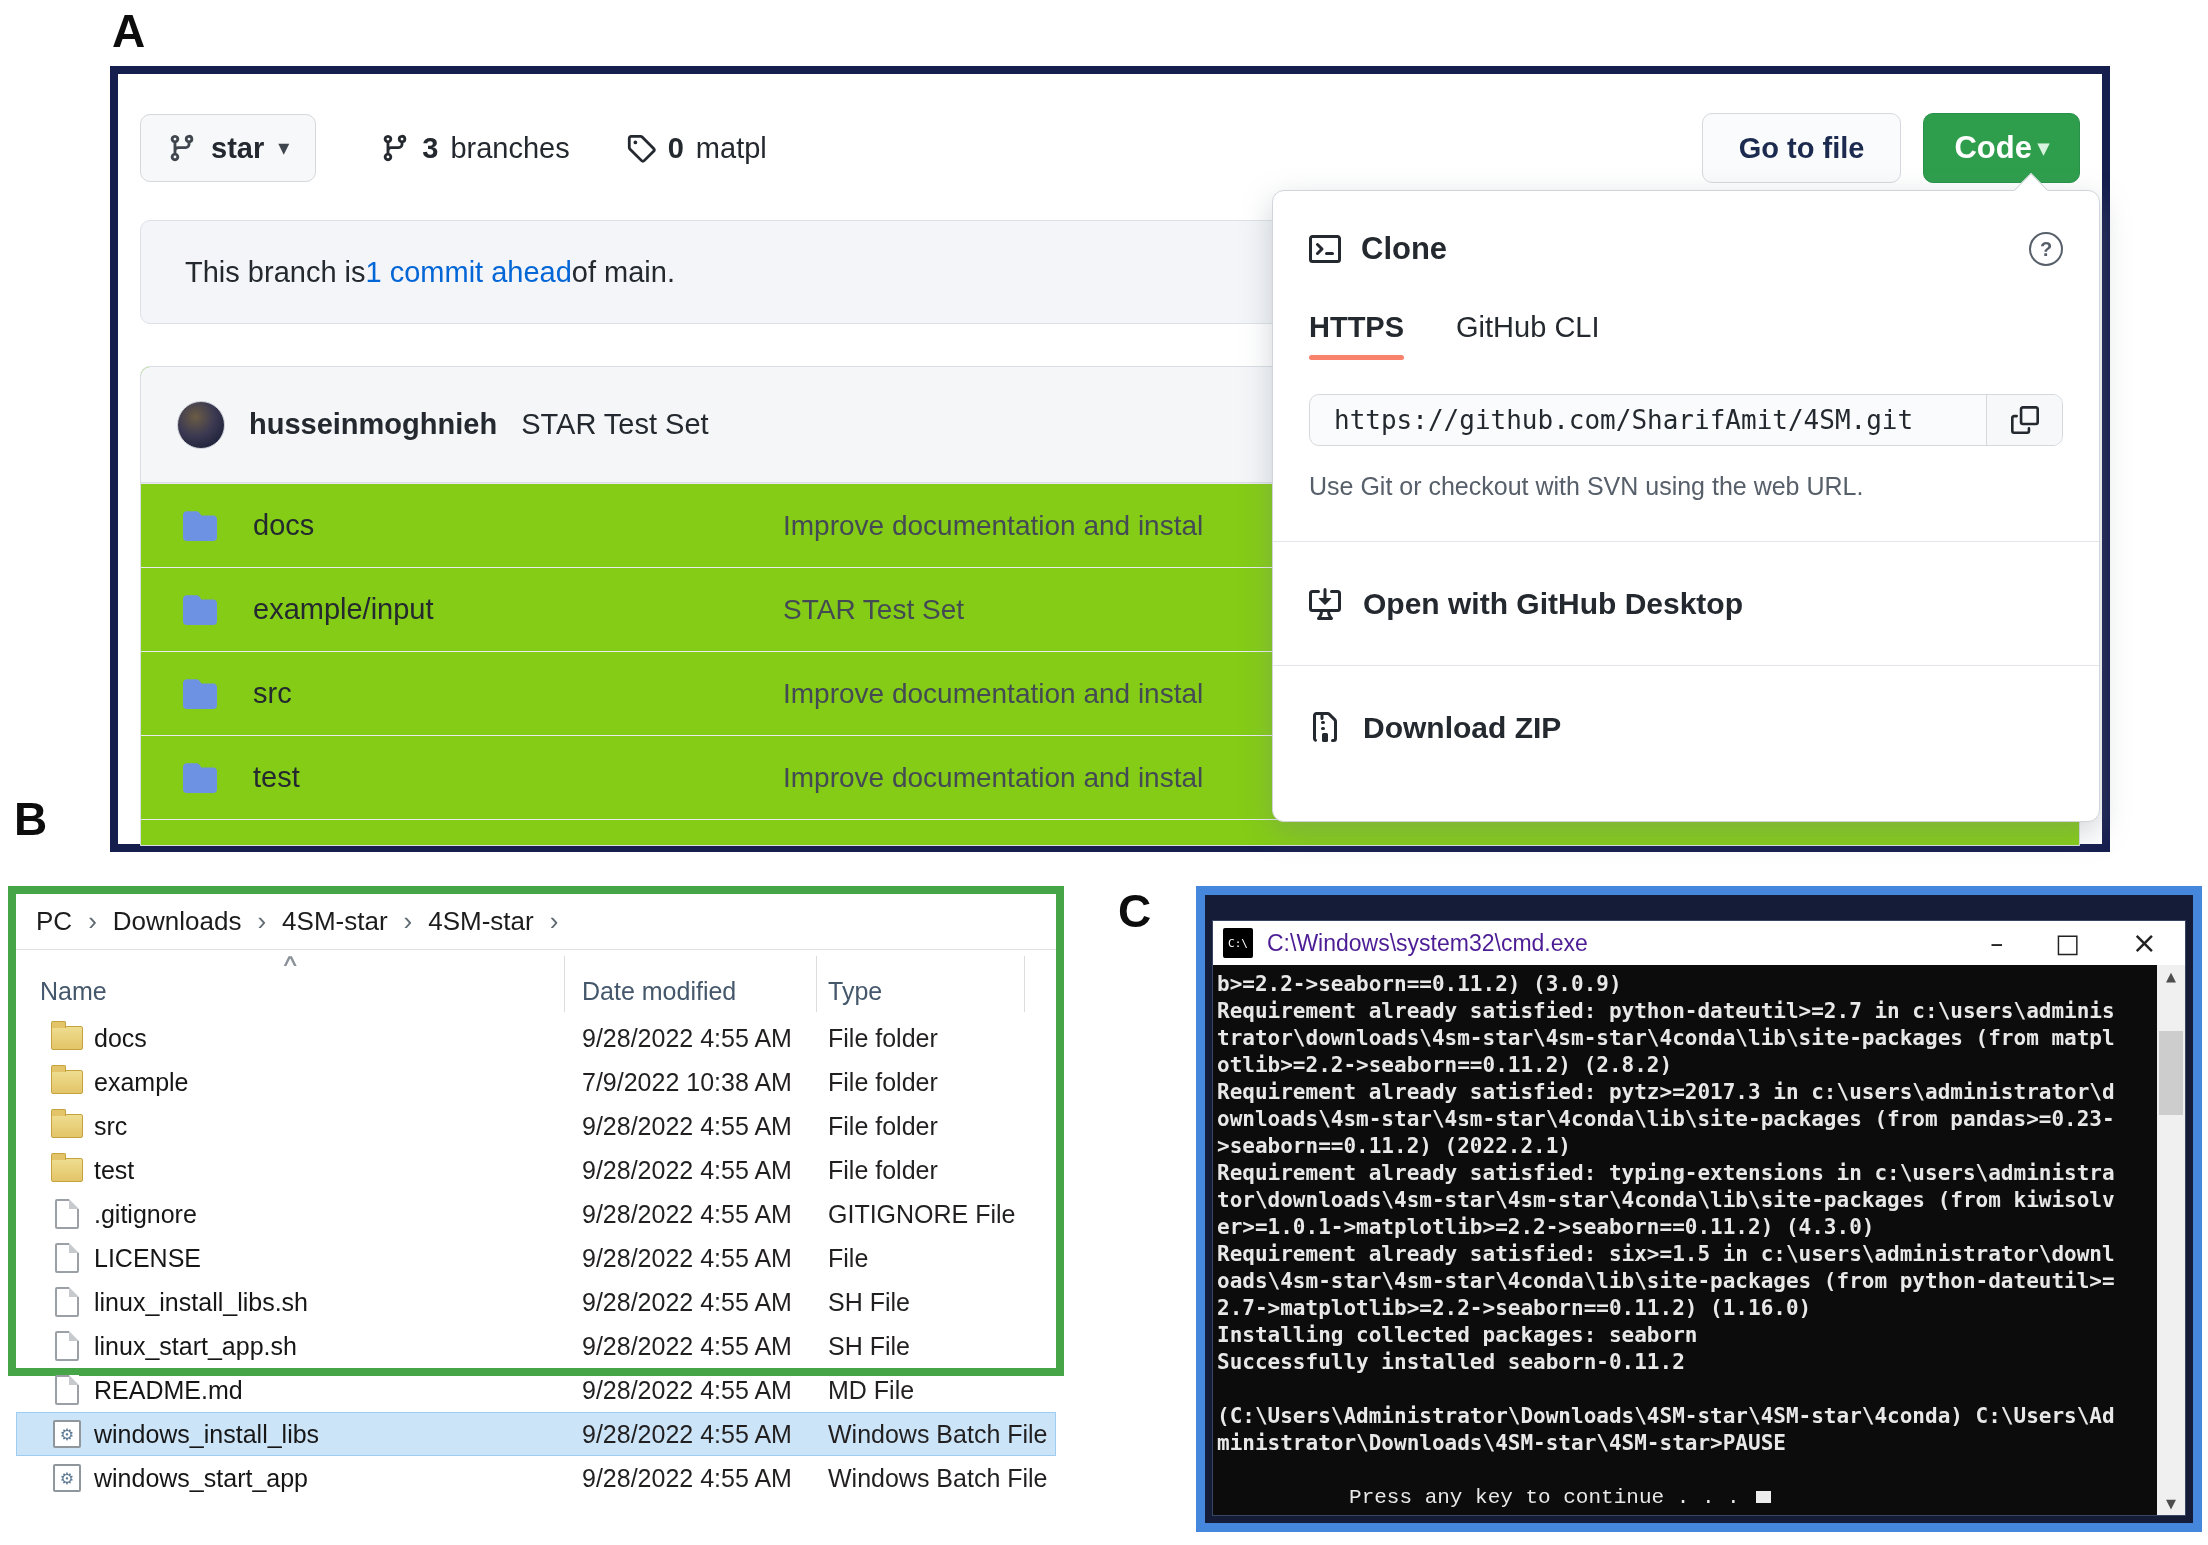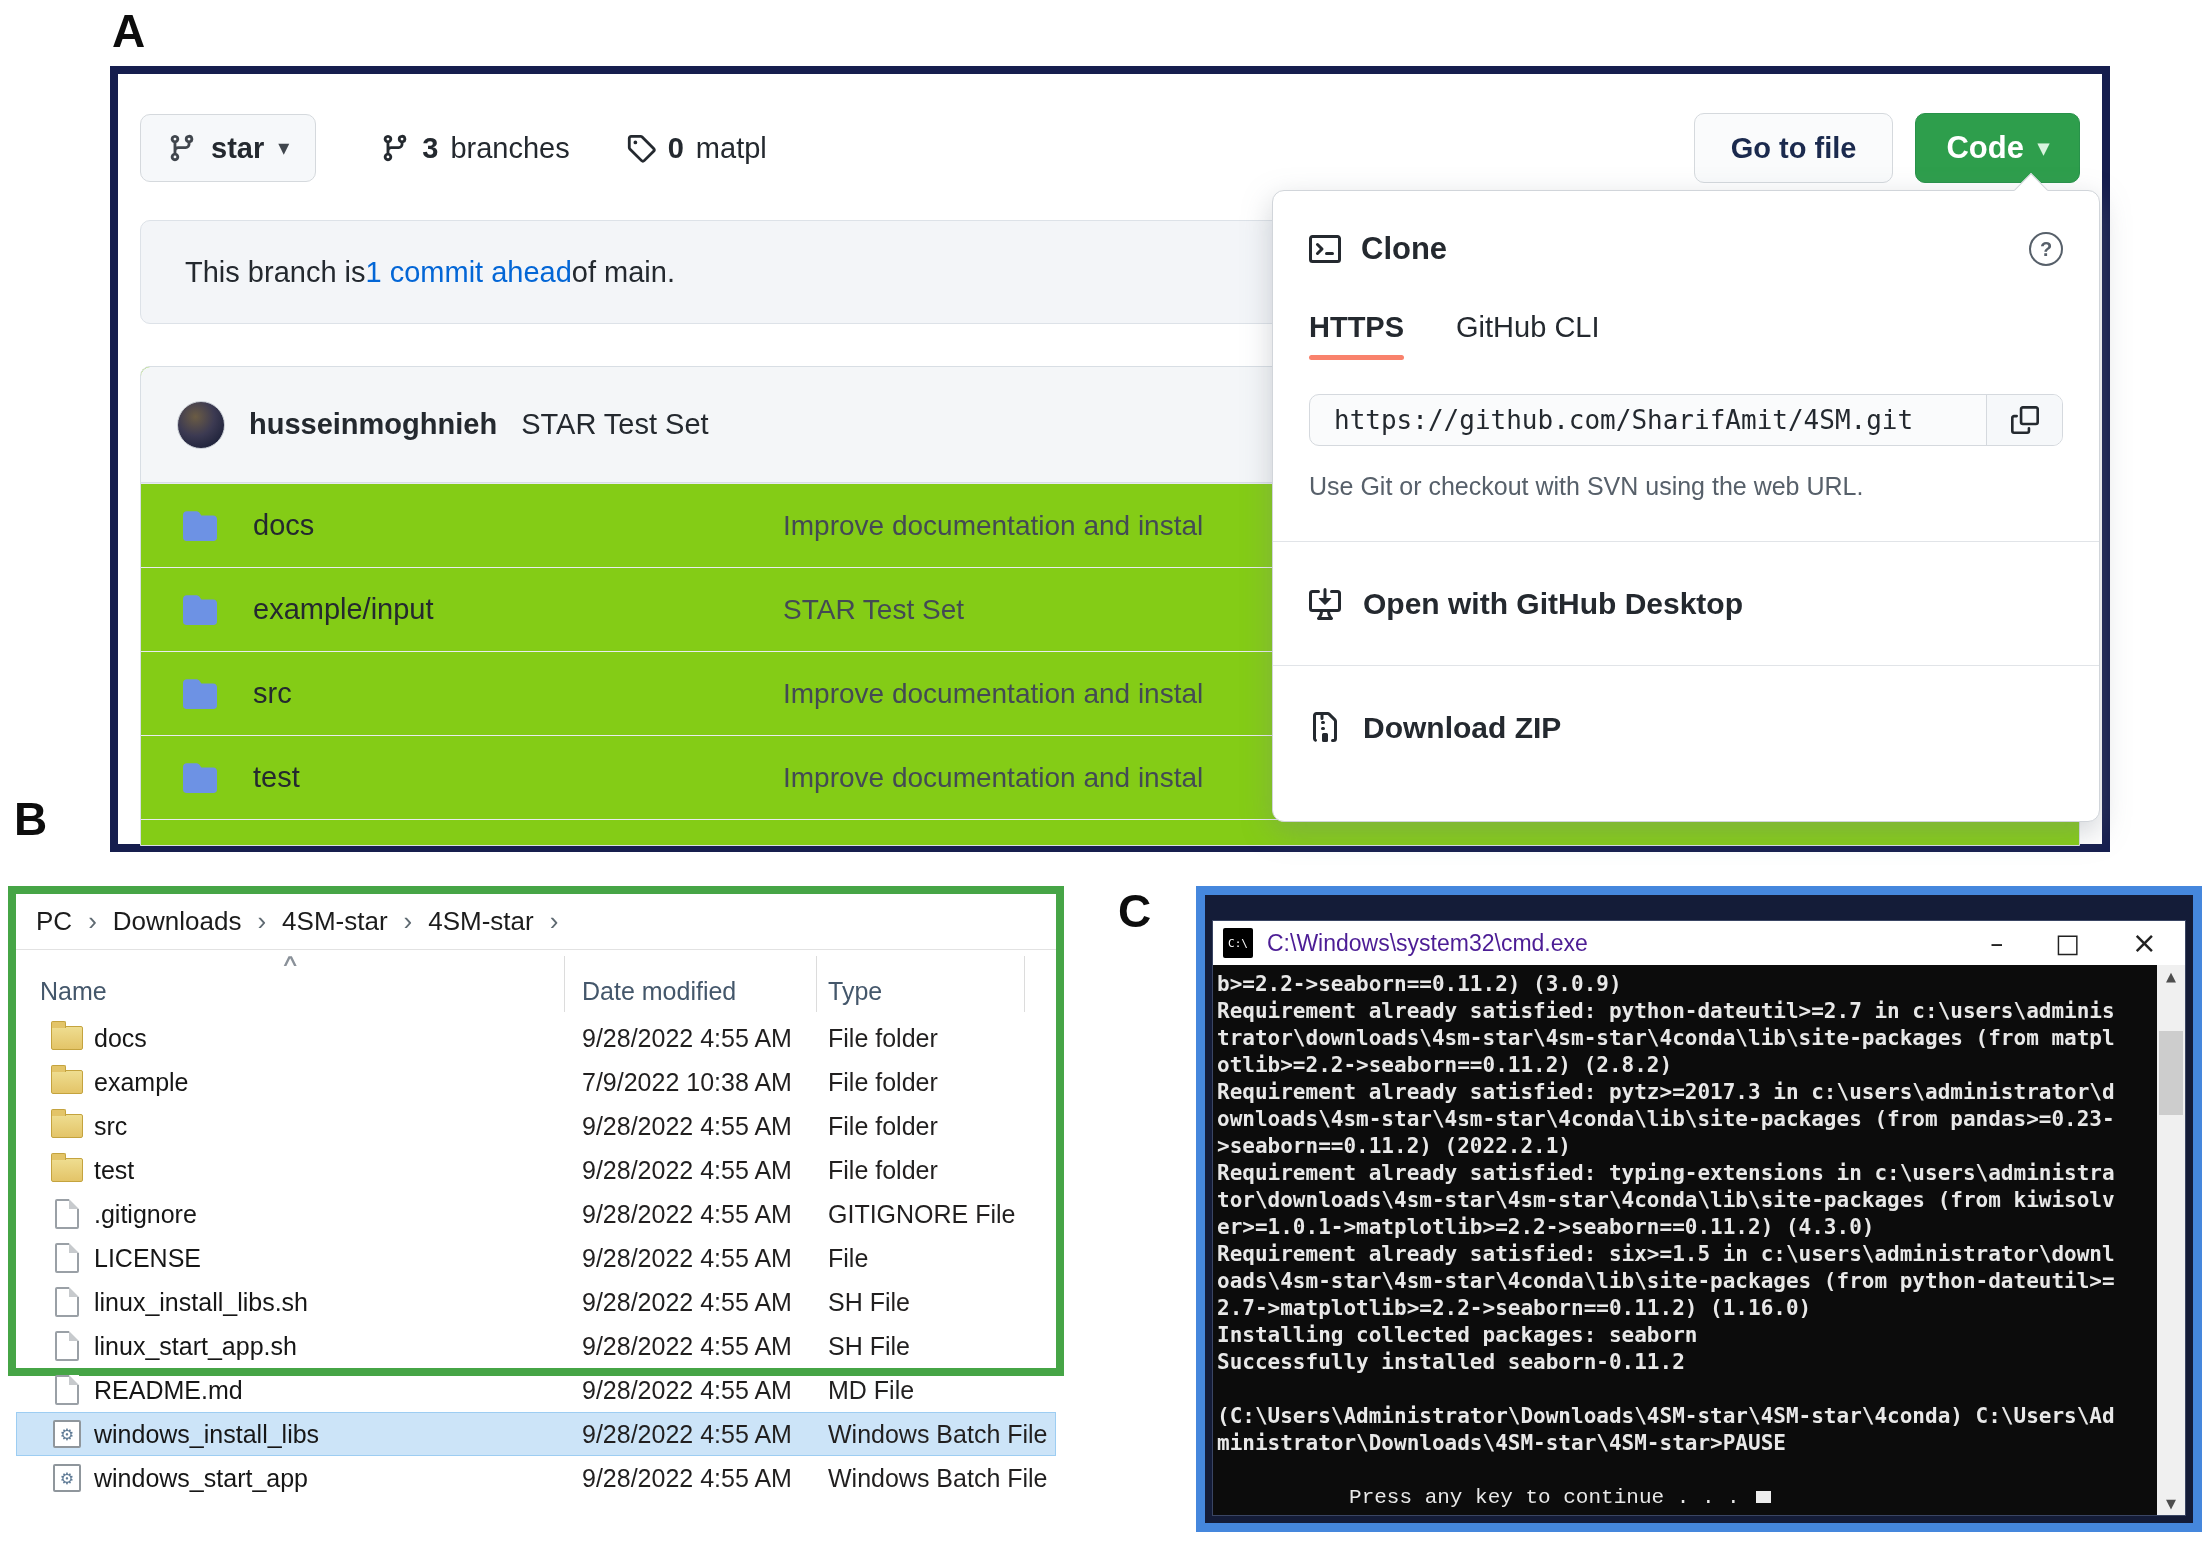--- a/index.html
+++ b/index.html
@@ -17,21 +17,21 @@
   .gh-controls { position:absolute; left:22px; right:22px; top:38px; height:72px; display:flex; align-items:center; }
   .gh-branch-btn { display:flex; align-items:center; gap:14px; height:68px; padding:0 26px;
                    background:#f6f8fa; border:1px solid #d5d9dd; border-radius:10px; cursor:pointer; }
   .gh-branch-btn .lbl { font-size:29px; font-weight:700; color:#24292f; }
   .caret { display:inline-block; font-size:22px; color:#40464d; line-height:1; }
   .gh-meta { display:flex; align-items:center; gap:12px; margin-left:64px; font-size:29px; color:#24292f; }
   .gh-meta .num { font-weight:700; }
   .gh-spacer { flex:1; }
   .gh-goto-btn { height:70px; padding:0 36px; display:flex; align-items:center; background:#fafbfc;
                  border:1px solid #d5d9dd; border-radius:10px; font-size:29px; font-weight:600; color:#1b2a4e; cursor:pointer; }
-  .gh-code-btn { height:70px; margin-left:22px; padding:0 30px; display:flex; align-items:center; gap:14px;
+  .gh-code-btn { height:70px; margin-left:22px; padding:0 30px; display:flex; align-items:center; gap:6px;
                  background:#2e9e4c; border:1px solid #28924a; border-radius:10px; font-size:31px; font-weight:700; color:#fff; cursor:pointer; }
   .gh-code-btn .caret { color:#d8f4de; }
 
   .gh-banner { position:absolute; left:22px; right:22px; top:146px; height:104px;
                background:#f3f5f8; border:1px solid #dde2e8; border-radius:10px;
                display:flex; align-items:center; padding-left:44px; font-size:29px; color:#24292f; }
   .gh-banner a { color:#0366d6; text-decoration:none; cursor:pointer; }
 
   .gh-table { position:absolute; left:22px; right:22px; top:292px; bottom:-2px;
               border:1px solid #d8dee4; border-radius:10px 10px 0 0; overflow:hidden; background:#84cc16; }

